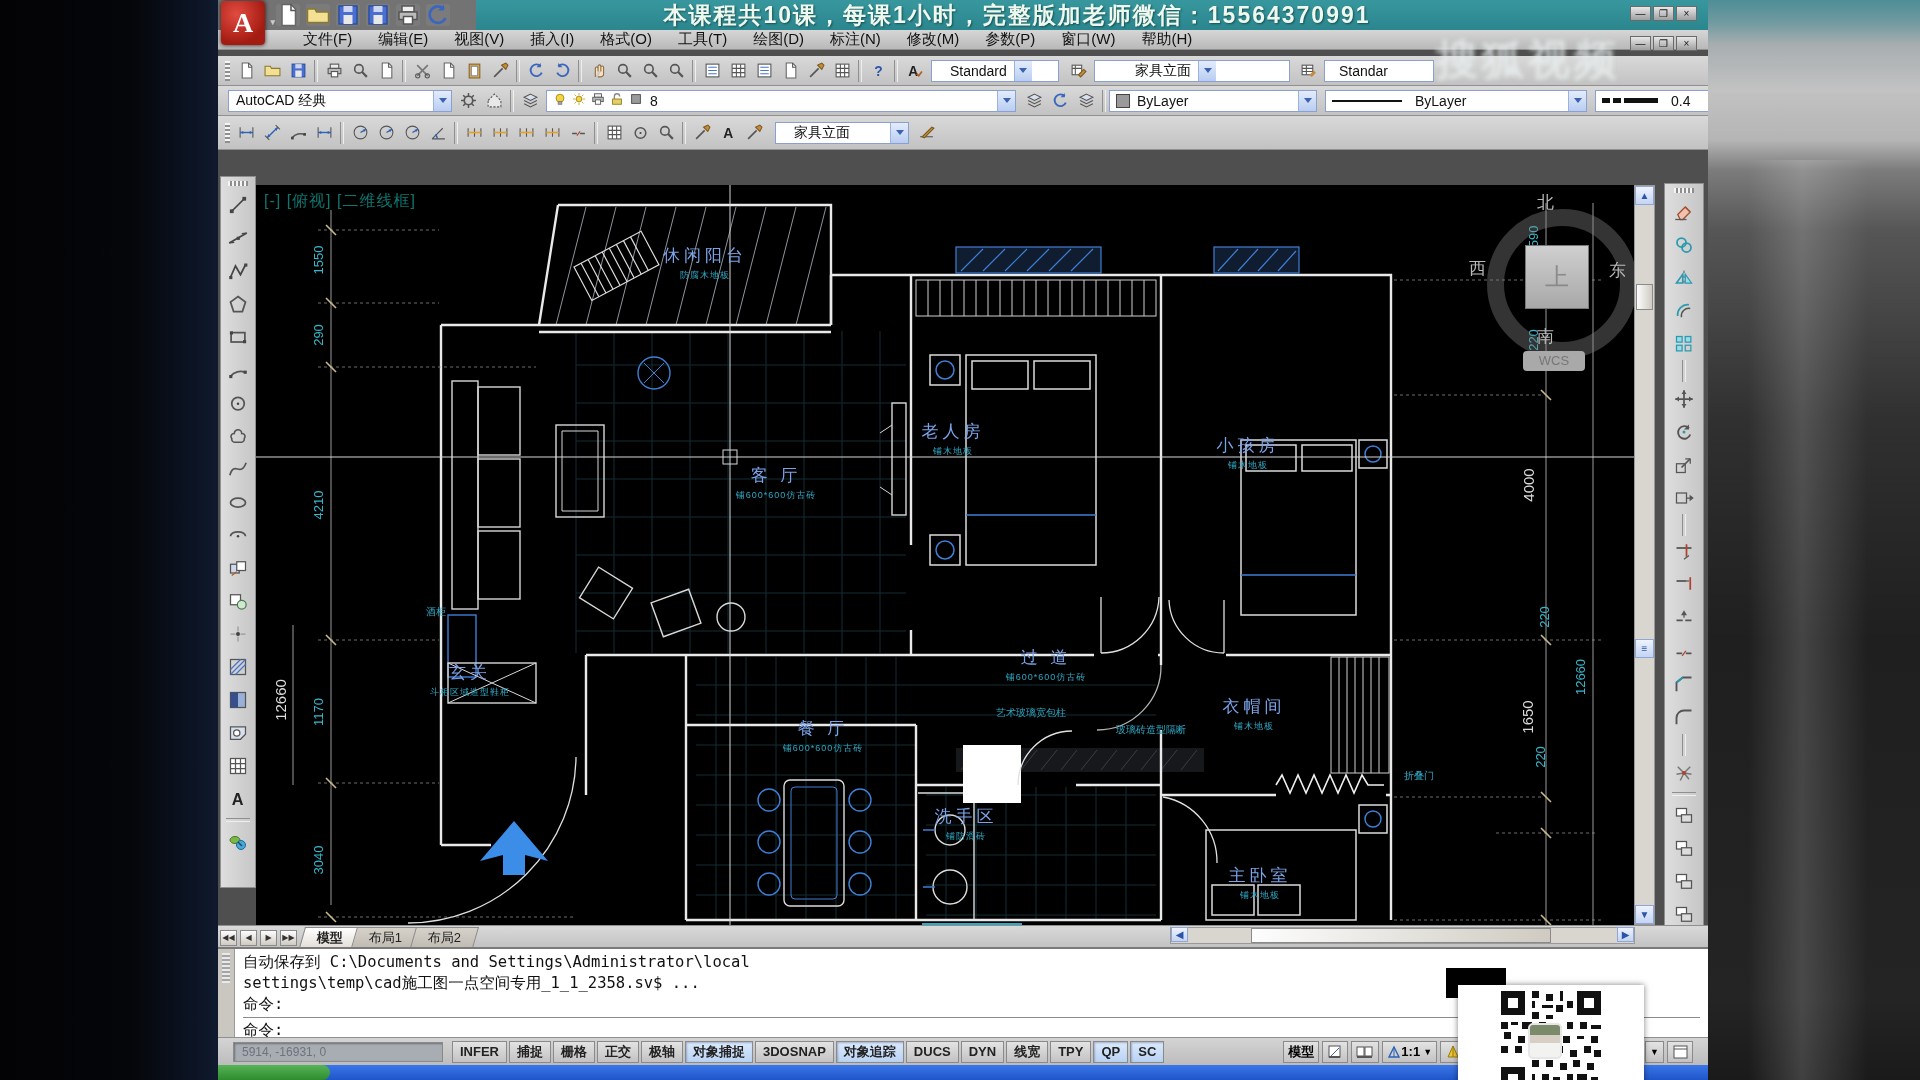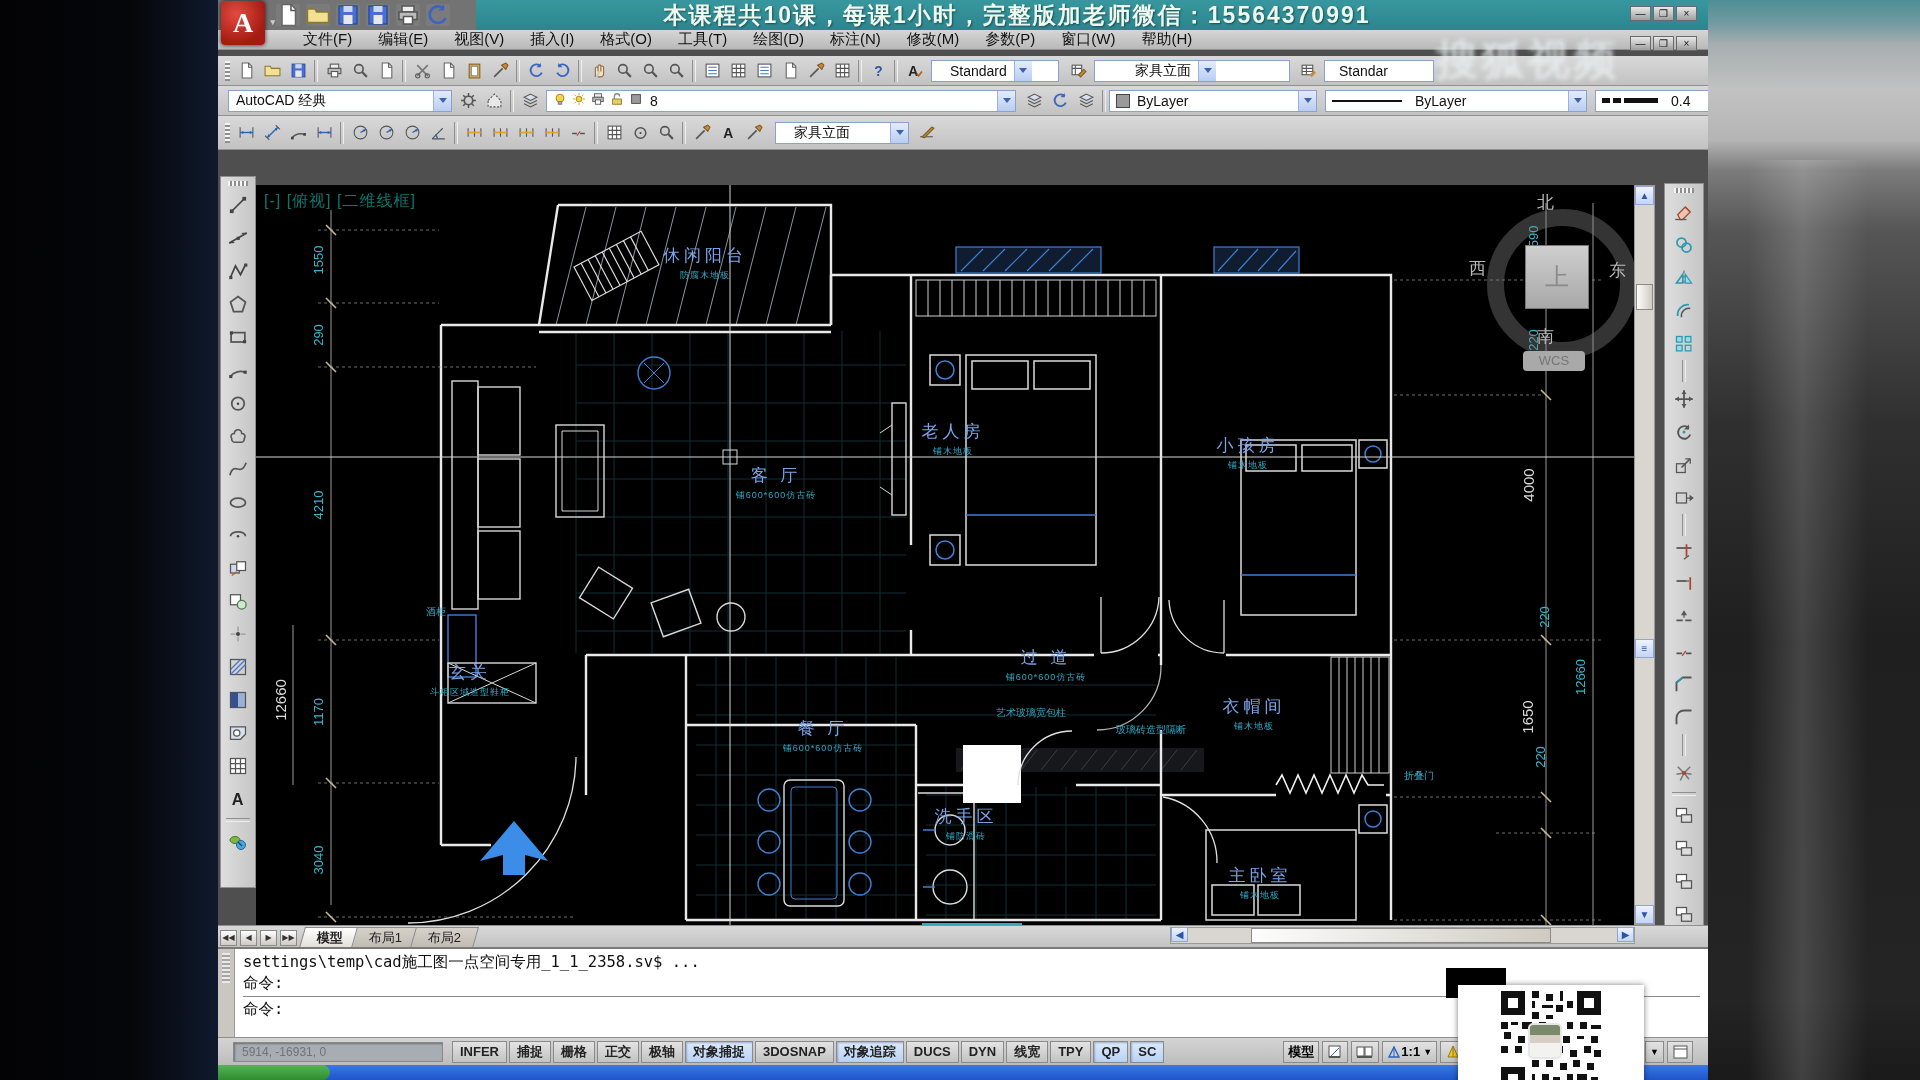--- a/index.html
+++ b/index.html
@@ -1160,21 +1160,21 @@
       </div>
       <div id="hscroll" class="sb-track">
         <div class="sb-btn" style="left:0;top:-1px;width:17px;height:15px;line-height:13px;">◀</div>
         <div class="sb-thumb" style="left:80px;top:0;width:300px;height:15px;"></div>
         <div class="sb-btn" style="right:0;top:-1px;width:17px;height:15px;line-height:13px;">▶</div>
       </div>
 
       <div id="cmd">
         <div class="gripcol"></div>
         <div class="lines">
-          <div id="cmd-history"><div>settings\temp\cad施工图一点空间专用_1_1_2358.sv$ ...</div><div>命令:</div></div>
+          <div id="cmd-history"><div>自动保存到 C:\Documents and Settings\Administrator\local</div><div>settings\temp\cad施工图一点空间专用_1_1_2358.sv$ ...</div><div>命令:</div></div>
           <div class="promptline">命令:</div>
         </div>
       </div>
 
       <div id="qr-notch"></div>
       <div id="qr-panel">
         <svg width="100" height="100" viewBox="0 0 29 29" shape-rendering="crispEdges">
           <rect width="29" height="29" fill="#fff"></rect>
           <g fill="#111">
             <path d="M0 0h7v7H0zM22 0h7v7h-7zM0 22h7v7H0z"></path>

